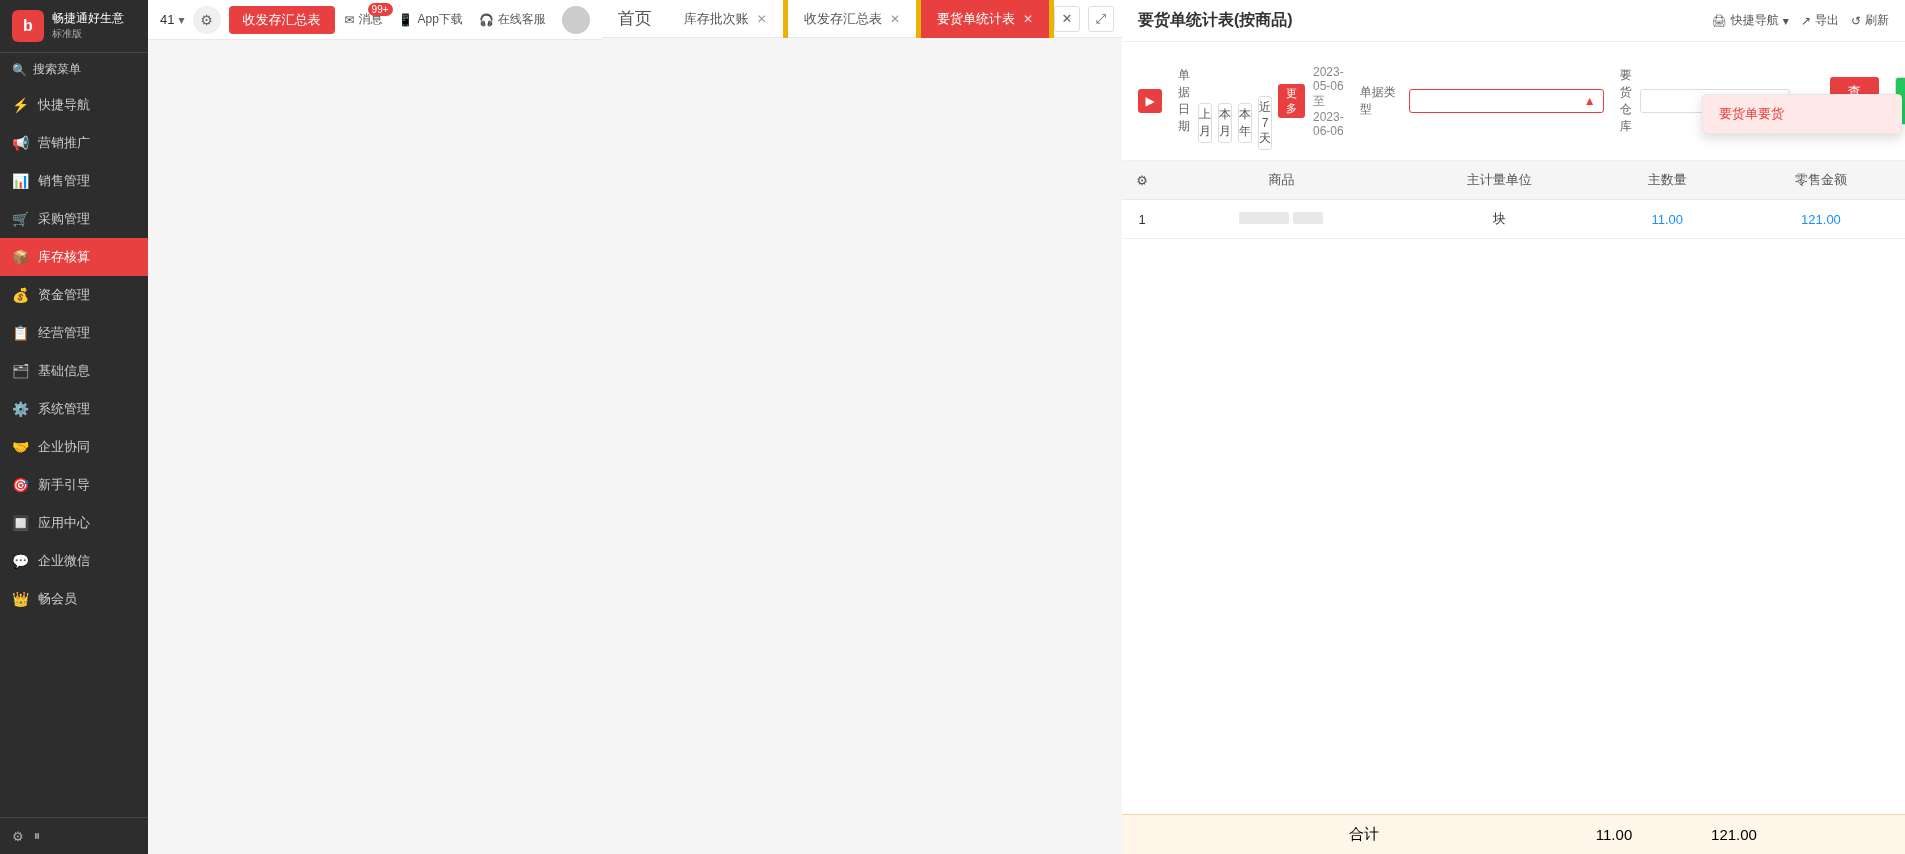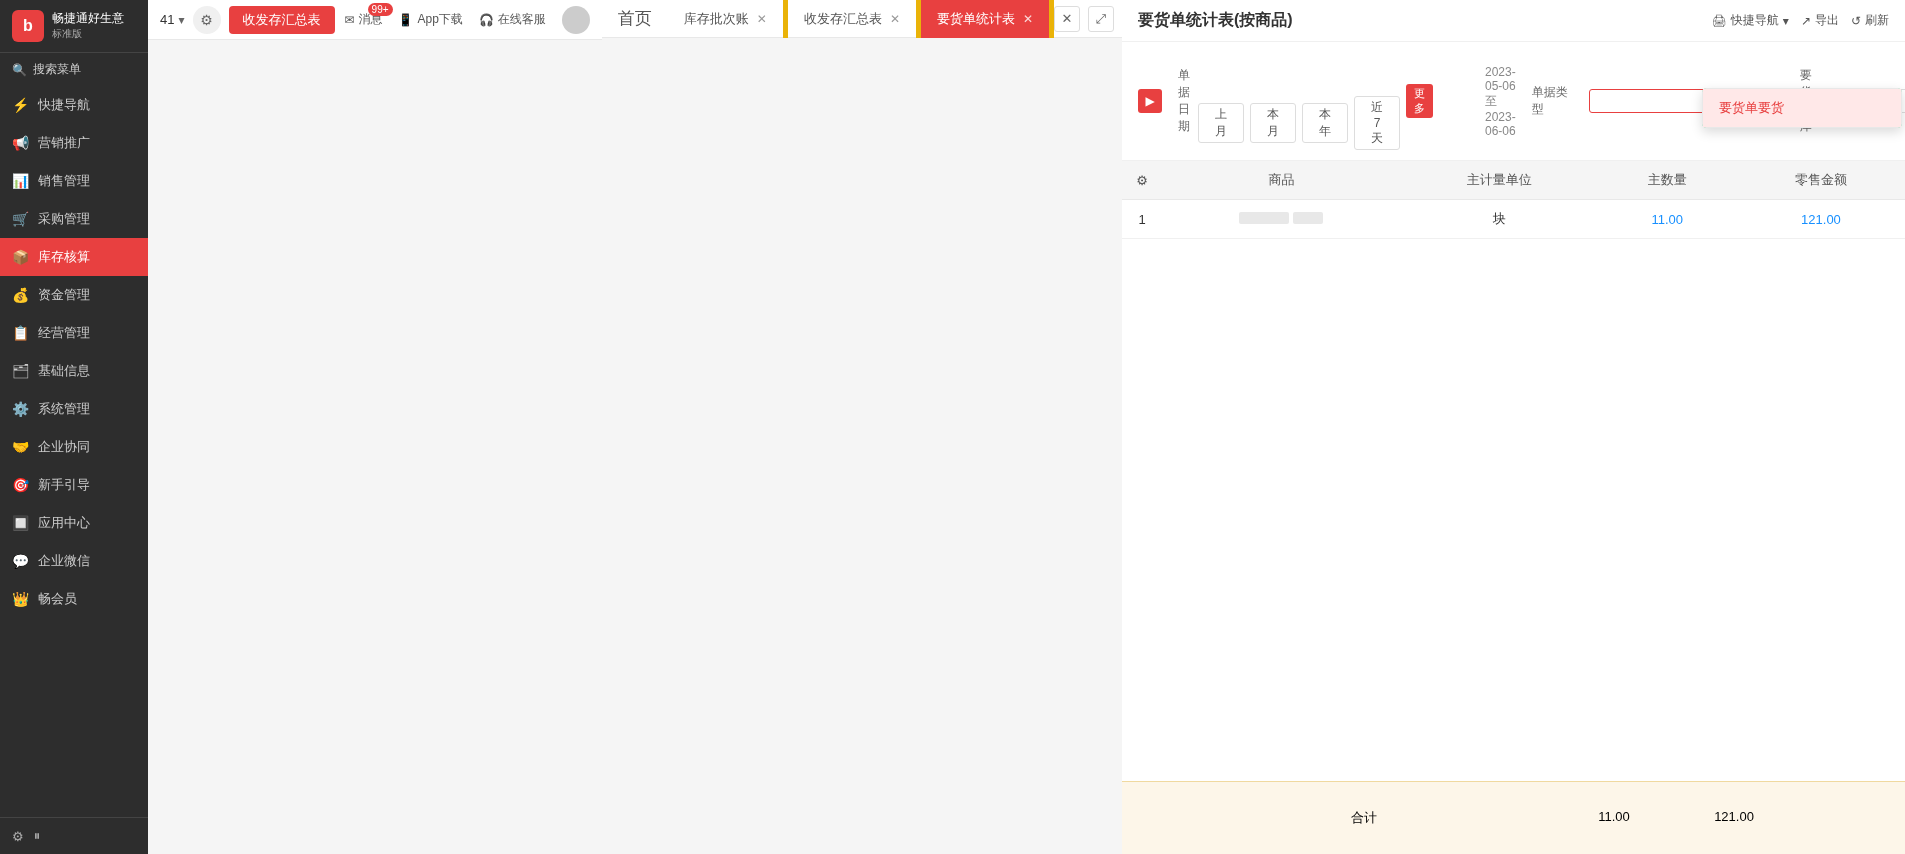--- a/index.html
+++ b/index.html
@@ -267,43 +267,43 @@
       align-items: center;
       gap: 8px;
     }
     .filter-label { color: #666; font-size: 12px; }
     .date-options {
       display: flex;
       align-items: center;
       gap: 6px;
     }
     .date-btn {
-      padding: 2px 16px;
+      padding: 2px 0;
       border: 1px solid #ddd;
       border-radius: 3px;
       cursor: pointer;
       font-size: 12px;
       color: #555;
       background: #fff;
       margin-top: 44px;
     }
     .date-more-btn {
       background: #e84040;
       color: white;
       border: none;
       padding: 2px 8px;
       border-radius: 3px;
       cursor: pointer;
       font-size: 11px;
     }
-    .date-range { font-size: 12px; color: #888; margin-left: 44px; }
+    .date-range { font-size: 12px; color: #888; }
     .filter-type-group {
       display: flex;
       align-items: center;
-      gap: 20px;
+      gap: 12px;
       position: relative;
     }
     .filter-type-input {
       border: 1px solid #e84040;
       border-radius: 3px;
       padding: 4px 30px 4px 8px;
       width: 220px;
       font-size: 12px;
       outline: none;
       color: #333;
@@ -349,21 +349,21 @@
       color: #555;
       padding: 5px 14px;
       border-radius: 3px;
       cursor: pointer;
       font-size: 13px;
     }
 
     
     .dropdown-overlay {
       position: absolute;
-      top: 46px;
+      top: 52px;
       left: 580px;
       background: #22c55e;
       border: 1px solid #e8e8e8;
       border-radius: 4px;
       box-shadow: 0 4px 12px rgba(0,0,0,0.15);
       z-index: 100;
       width: 200px;
     }
     .dropdown-item {
       padding: 10px 16px;
@@ -408,23 +408,23 @@
       background: #e8e8e8;
       border-radius: 2px;
     }
     .link-value { color: #1890ff; cursor: pointer; }
 
     
     .table-footer {
       background: #fdf6e9;
       border-top: 1px solid #f0d9a0;
       display: flex;
-      align-items: flex-start;
-      padding: 27px 12px;
-      font-size: 13px;
+      align-items: center;
+      padding: 10px 12px;
+      font-size: 15px;
     }
     .footer-label {
       width: 40px;
       text-align: center;
     }
     .footer-total-label {
       text-align: center;
       flex: 1;
       max-width: 380px;
     }

